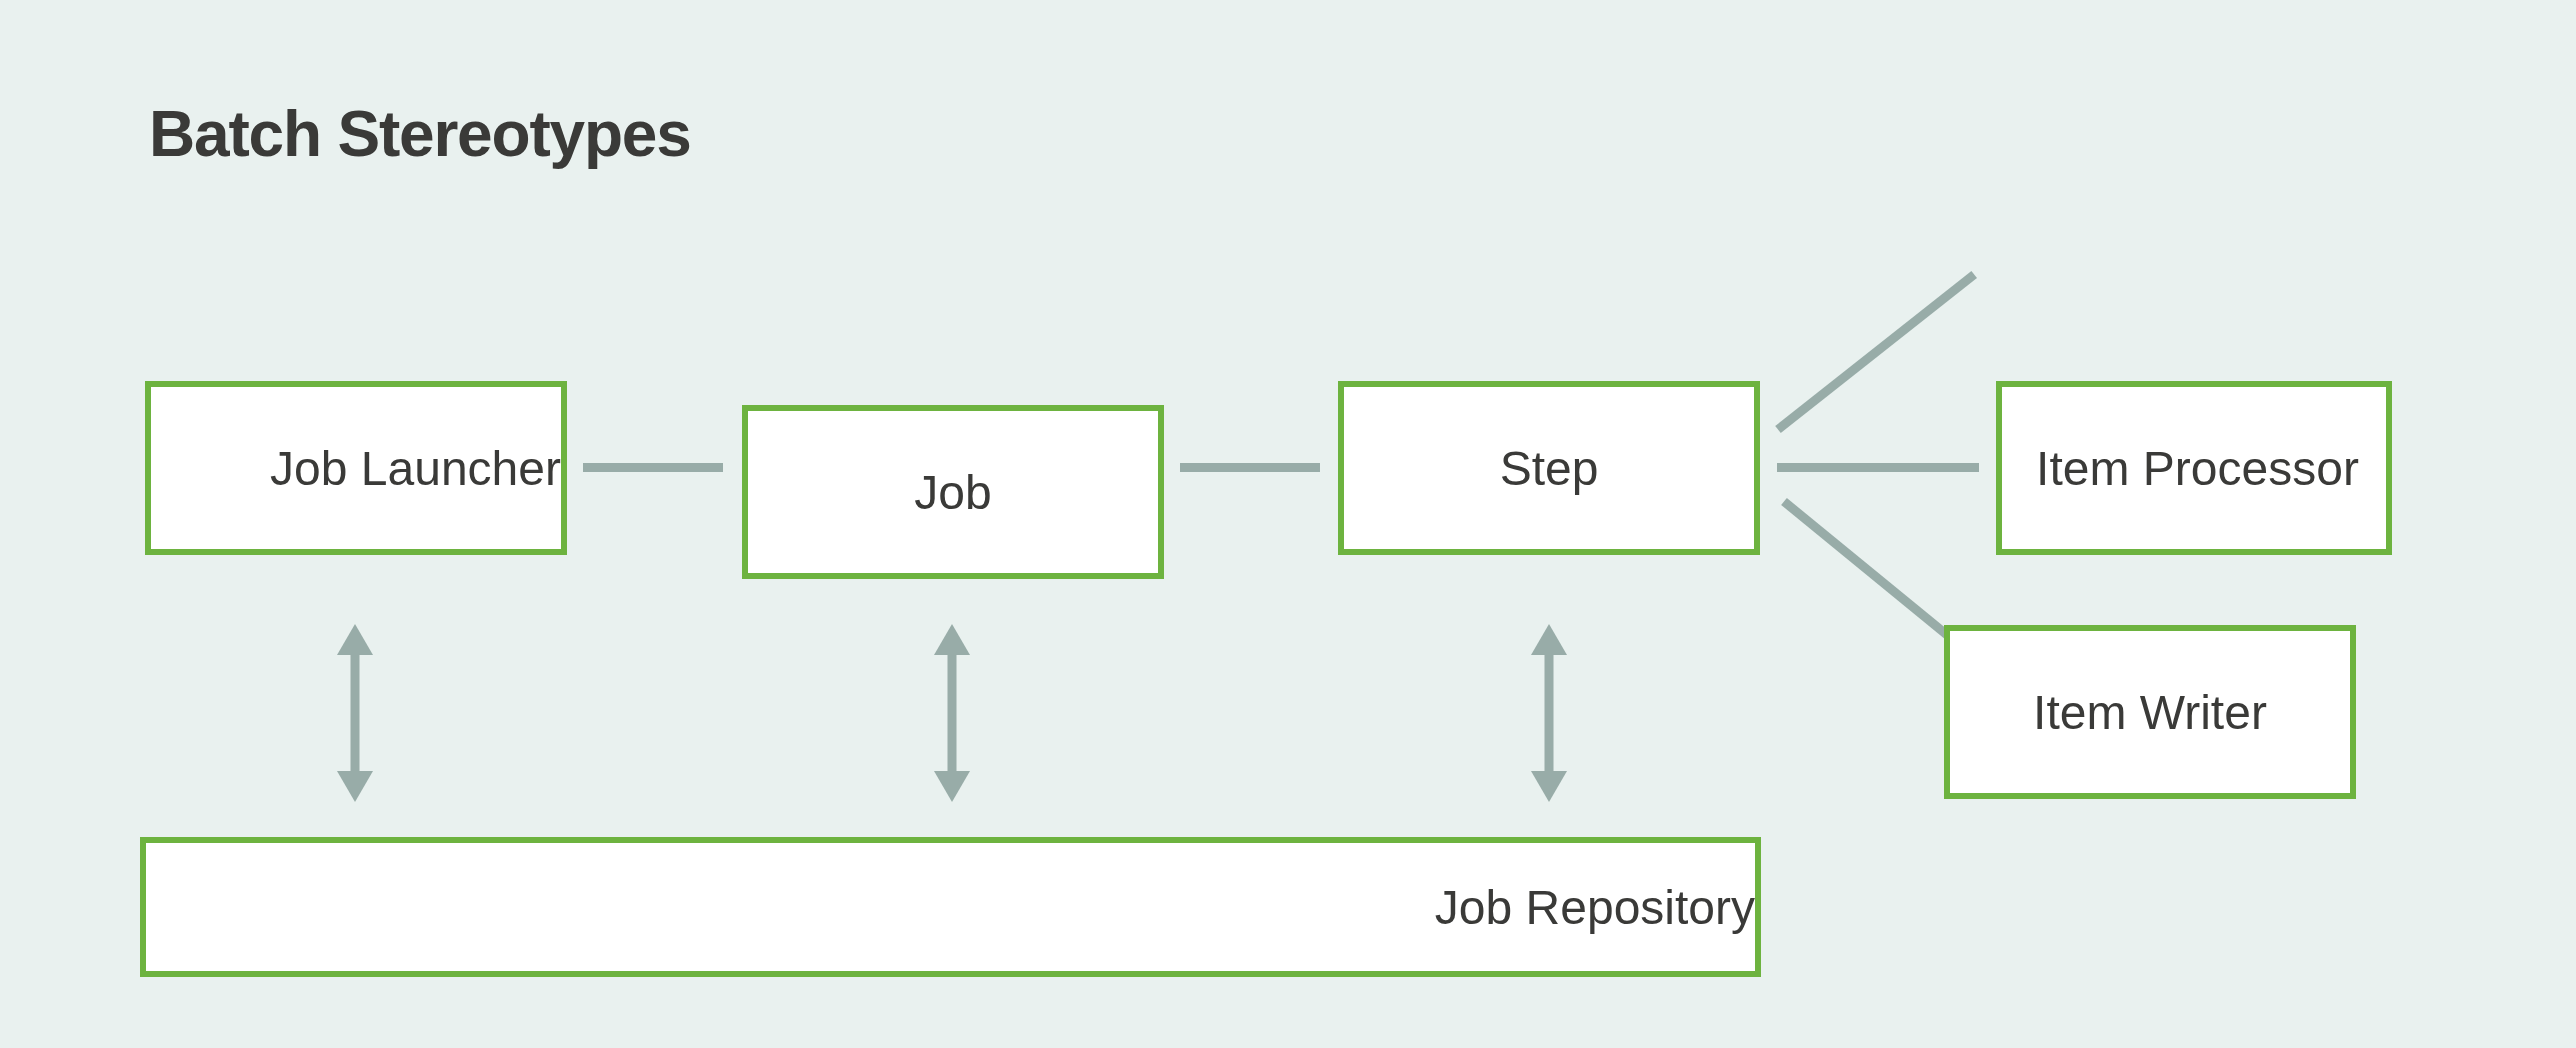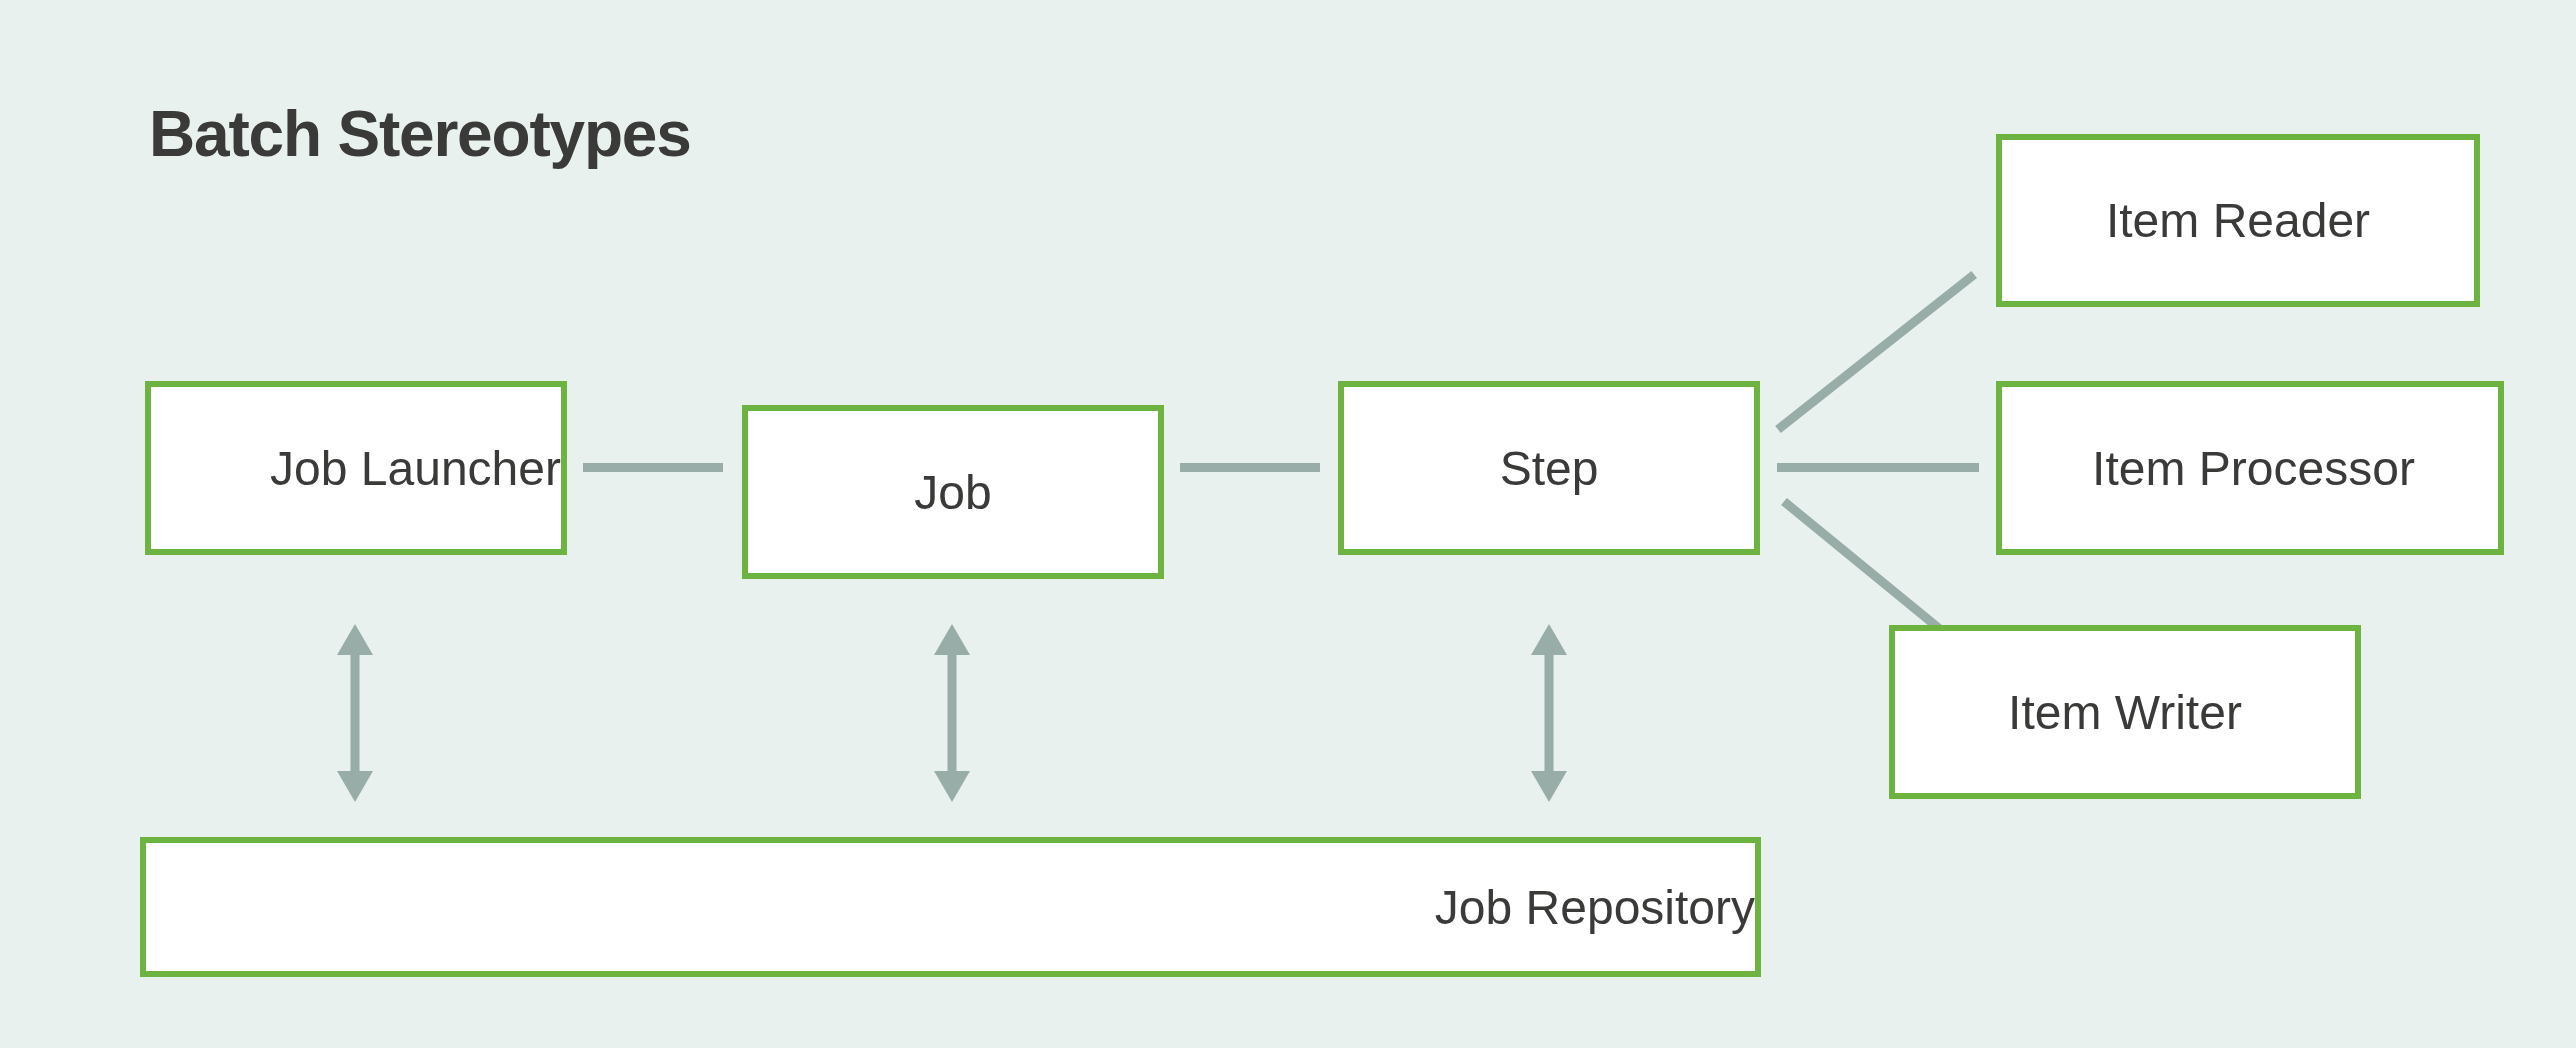--- a/index.html
+++ b/index.html
@@ -38,22 +38,22 @@
     align-items: center;
     justify-content: center;
     font-size: 48px;
     color: var(--text);
     white-space: nowrap;
   }
   #node-job-launcher  { left: 145px;  top: 381px;  width: 422px;  height: 174px; justify-content: flex-end; }
   #node-job           { left: 742px;  top: 381px;  width: 422px;  height: 174px; margin-top: 24px; }
   #node-step          { left: 1338px; top: 381px;  width: 422px;  height: 174px; }
   #node-item-reader   { left: 1996px; top: 134px;  width: 484px;  height: 173px; }
-  #node-item-processor{ left: 1996px; top: 381px;  width: 508px;  height: 174px; padding-left: 7px; }
-  #node-item-writer   { left: 1889px; top: 625px;  width: 472px;  height: 174px; }
+  #node-item-processor{ left: 1996px; top: 381px;  width: 396px;  height: 174px; padding-left: 7px; }
+  #node-item-writer   { left: 1944px; top: 625px;  width: 412px;  height: 174px; }
   #node-job-repository{ left: 140px;  top: 837px; width: 1621px; height: 140px; justify-content: flex-end; }
 
   .link {
     position: absolute;
     height: 9px;
     background: var(--gray);
   }
   #link-launcher-job  { left: 583px;  top: 463px; width: 140px; }
   #link-job-step      { left: 1180px; top: 463px; width: 140px; }
   #link-step-processor{ left: 1777px; top: 463px; width: 202px; }
@@ -124,23 +124,20 @@
 
   <div class="node" id="node-job-launcher">
     <span>Job Launcher</span>
   </div>
   <div class="node" id="node-job">
     <span>Job</span>
   </div>
   <div class="node" id="node-step">
     <span>Step</span>
   </div>
-  <div class="node" id="node-item-reader">
-    <span>Item Reader</span>
-  </div>
   <div class="node" id="node-item-processor">
     <span>Item Processor</span>
   </div>
   <div class="node" id="node-item-writer">
     <span>Item Writer</span>
   </div>
   <div class="node" id="node-job-repository">
     <span>Job Repository</span>
   </div>
 

